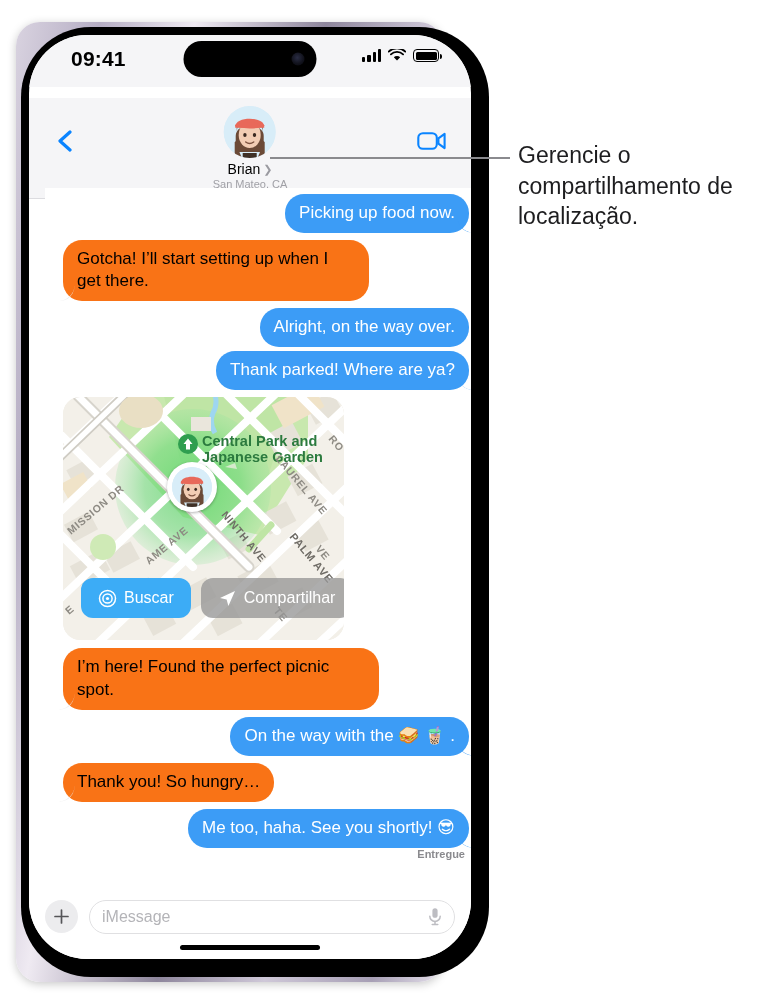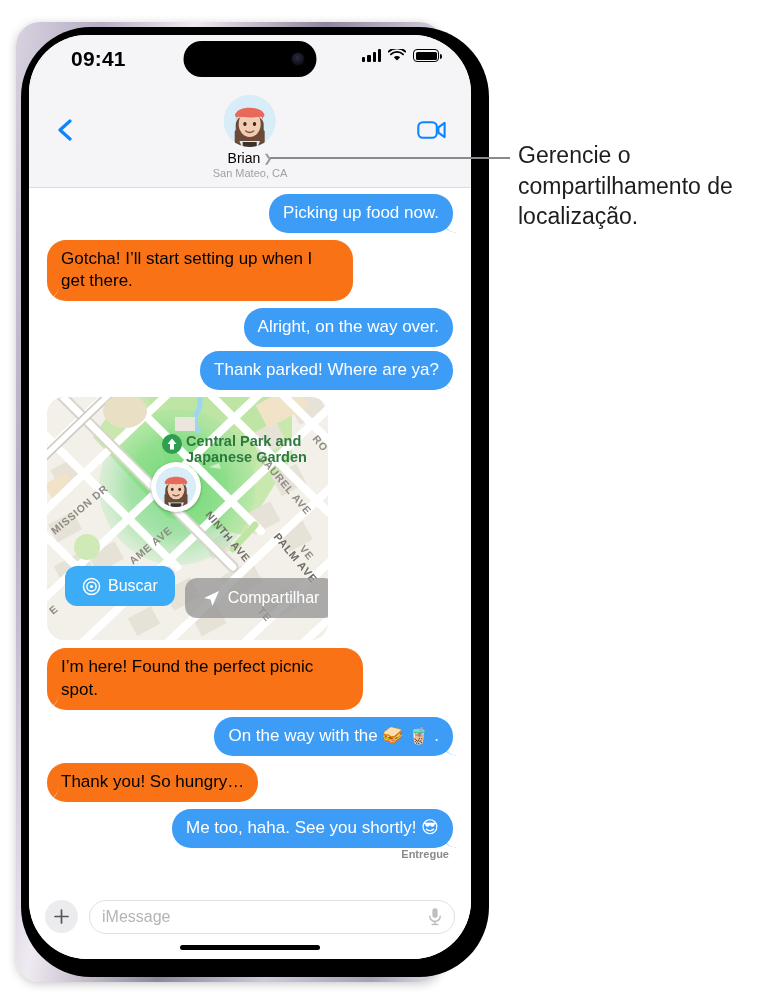--- a/index.html
+++ b/index.html
@@ -67,21 +67,21 @@
     position:relative;box-sizing:border-box;padding:1.5px;
   }
   .battery::after{
     content:"";position:absolute;right:-4px;top:4px;width:2px;height:5px;
     background:#000;border-radius:0 2px 2px 0;
   }
   .battery span{display:block;width:100%;height:100%;background:#000;border-radius:1.5px;}
 
   
   .convo-header{
-    position:absolute;left:0;top:52px;width:442px;height:100px;
+    position:absolute;left:0;top:63px;width:442px;height:100px;
     background:#f5f5f7;
     border-bottom:1px solid #dcdce0;
   }
   .back-chevron{
     position:absolute;left:25px;top:32px;width:22px;height:22px;
   }
   .facetime-btn{
     position:absolute;right:24px;top:32px;width:30px;height:22px;
   }
   .hdr-center{
@@ -95,21 +95,21 @@
     overflow:hidden;
     font-size:40px;line-height:1;
   }
   .hdr-name-row{display:flex;align-items:center;gap:3px;margin-top:3px;}
   .hdr-name{font-size:14px;color:#000;font-weight:400;}
   .hdr-chev{font-size:11px;color:#9a9aa0;line-height:1;}
   .hdr-sub{font-size:11px;color:#a0a0a6;margin-top:1px;}
 
   
   .messages{
-    position:absolute;left:0;top:153px;width:442px;height:700px;
+    position:absolute;left:16px;top:153px;width:442px;height:700px;
     background:#ffffff;
     padding:6px 0 0 0;
     box-sizing:border-box;
   }
   .row{display:flex;padding:0 18px;margin-bottom:7px;}
   .row.out{justify-content:flex-end;}
   .row.in{justify-content:flex-start;}
   .row.tight{margin-bottom:4px;text-align:right;}
 
   .bubble{
@@ -163,21 +163,21 @@
     display:flex;align-items:flex-end;justify-content:center;overflow:hidden;
     font-size:31px;line-height:1;
   }
   .map-btns{position:absolute;left:18px;bottom:22px;display:flex;gap:10px;}
   .map-btn{
     display:flex;align-items:center;gap:7px;
     height:40px;padding:0 17px;border-radius:12px;
     font-size:16px;color:#fff;
   }
   .map-btn.find{background:#3cacf6;}
-  .map-btn.share{background:rgba(150,150,150,.78);margin-top:12px;}
+  .map-btn.share{background:rgba(150,150,150,.78);}
 
   
   .inputbar{
     position:absolute;left:0;bottom:0;width:442px;height:71px;
     background:#fff;
     display:flex;align-items:center;
     padding:0 16px;box-sizing:border-box;
   }
   .plus-btn{
     width:33px;height:33px;border-radius:50%;background:#ececee;

